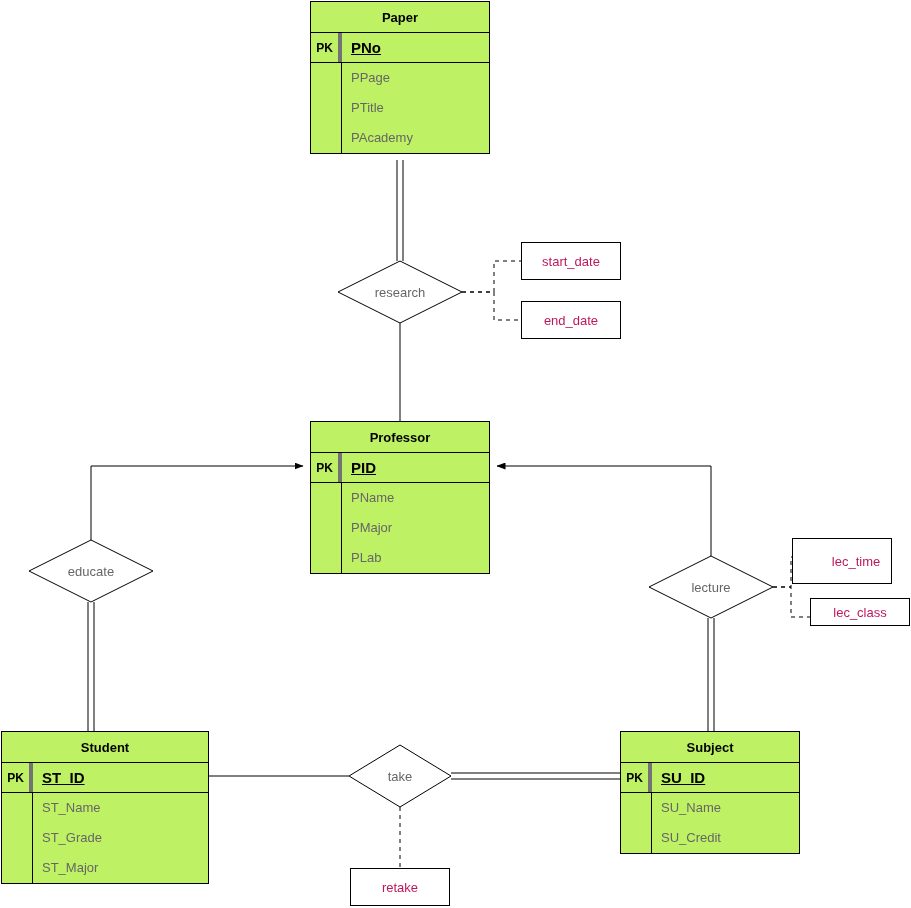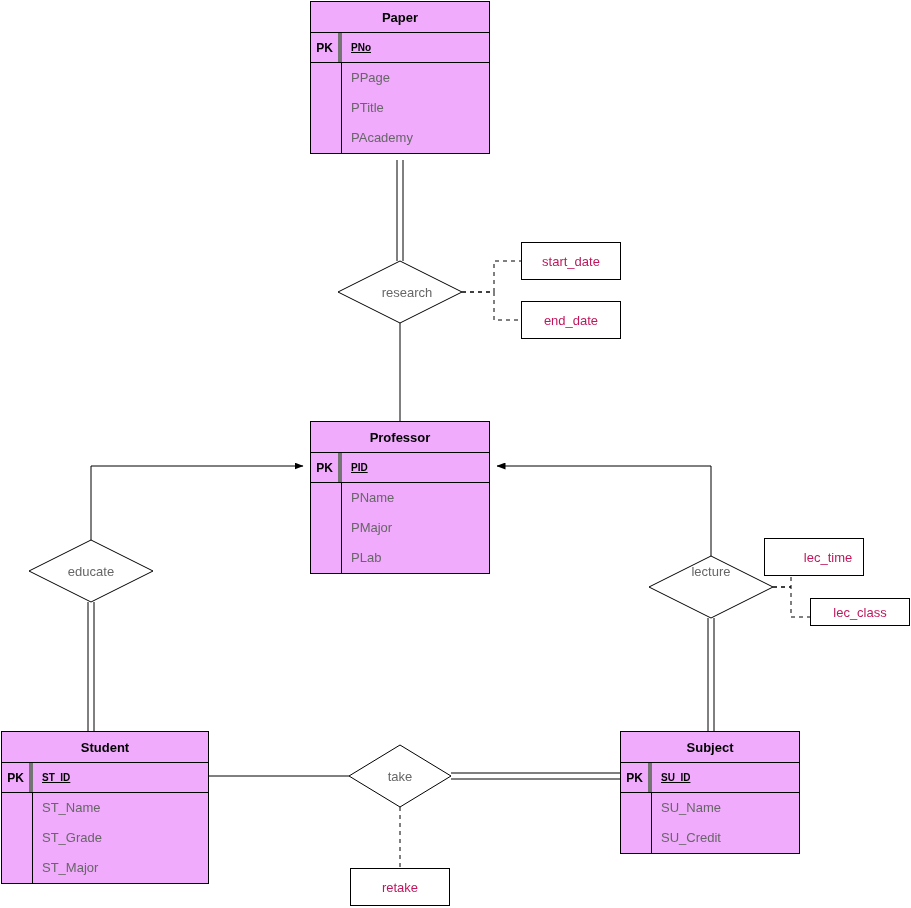--- a/index.html
+++ b/index.html
@@ -23,21 +23,21 @@
     top: 0;
     width: 911px;
     height: 908px;
     pointer-events: none;
   }
   
   .entity {
     position: absolute;
     box-sizing: border-box;
     border: 1px solid #000000;
-    background: #f0abfc;
+    background: #bef264;
   }
   .entity-title {
     height: 31px;
     line-height: 31px;
     text-align: center;
     font-weight: bold;
     font-size: 13px;
     color: #000000;
     border-bottom: 1px solid #000000;
     box-sizing: border-box;
@@ -56,21 +56,21 @@
     font-weight: bold;
     font-size: 12px;
     color: #000000;
     border-right: 4px solid #737373;
     box-sizing: border-box;
   }
   .pk-name {
     flex: 1;
     line-height: 30px;
     padding-left: 9px;
-    font-size: 10px;
+    font-size: 15px;
     font-weight: bold;
     color: #000000;
     text-decoration: underline;
     box-sizing: border-box;
   }
   .attr-body {
     display: flex;
   }
   .attr-gutter {
     width: 31px;
@@ -188,27 +188,27 @@
     <g>
       <line x1="400" y1="807" x2="400" y2="868" stroke="#000" stroke-width="1" stroke-dasharray="4,4"></line>
     </g>
 
     <polygon points="400,261 462,292 400,323 338,292" fill="#ffffff" stroke="#000000" stroke-width="1"></polygon>
     <polygon points="91,540 153,571 91,602 29,571" fill="#ffffff" stroke="#000000" stroke-width="1"></polygon>
     <polygon points="711,556 773,587 711,618 649,587" fill="#ffffff" stroke="#000000" stroke-width="1"></polygon>
     <polygon points="400,745 451,776 400,807 349,776" fill="#ffffff" stroke="#000000" stroke-width="1"></polygon>
   </svg>
 
-  <div class="diamond-wrap" style="left:345px; top:261px; width:124px; height:62px;text-decoration:underline;">
+  <div class="diamond-wrap" style="left:338px; top:261px; width:124px; height:62px;text-decoration:underline;">
     <div class="diamond-label">research</div>
   </div>
   <div class="diamond-wrap" style="left:29px; top:540px; width:124px; height:62px;">
     <div class="diamond-label">educate</div>
   </div>
-  <div class="diamond-wrap" style="left:649px; top:540px; width:124px; height:62px;">
+  <div class="diamond-wrap" style="left:649px; top:556px; width:124px; height:62px;">
     <div class="diamond-label">lecture</div>
   </div>
   <div class="diamond-wrap" style="left:349px; top:745px; width:102px; height:62px;">
     <div class="diamond-label">take</div>
   </div>
 
   <div class="entity" style="left:310px; top:1px; width:180px;">
     <div class="entity-title">Paper</div>
     <div class="pk-row">
       <div class="pk-tag">PK</div>
@@ -266,17 +266,17 @@
       <div class="attr-gutter"></div>
       <div class="attr-list">
         <div class="attr-row">SU_Name</div>
         <div class="attr-row">SU_Credit</div>
       </div>
     </div>
   </div>
 
   <div class="attr-box" style="left:521px; top:242px; width:100px; height:38px;">start_date</div>
   <div class="attr-box" style="left:521px; top:301px; width:100px; height:38px;">end_date</div>
-  <div class="attr-box" style="left:764px; top:538px; width:100px; height:38px;padding-left:28px;">lec_time</div>
+  <div class="attr-box" style="left:792px; top:538px; width:100px; height:46px;padding-left:28px;">lec_time</div>
   <div class="attr-box" style="left:810px; top:598px; width:100px; height:28px;">lec_class</div>
   <div class="attr-box" style="left:350px; top:868px; width:100px; height:38px;">retake</div>
 
 </div>
 
 </body></html>

